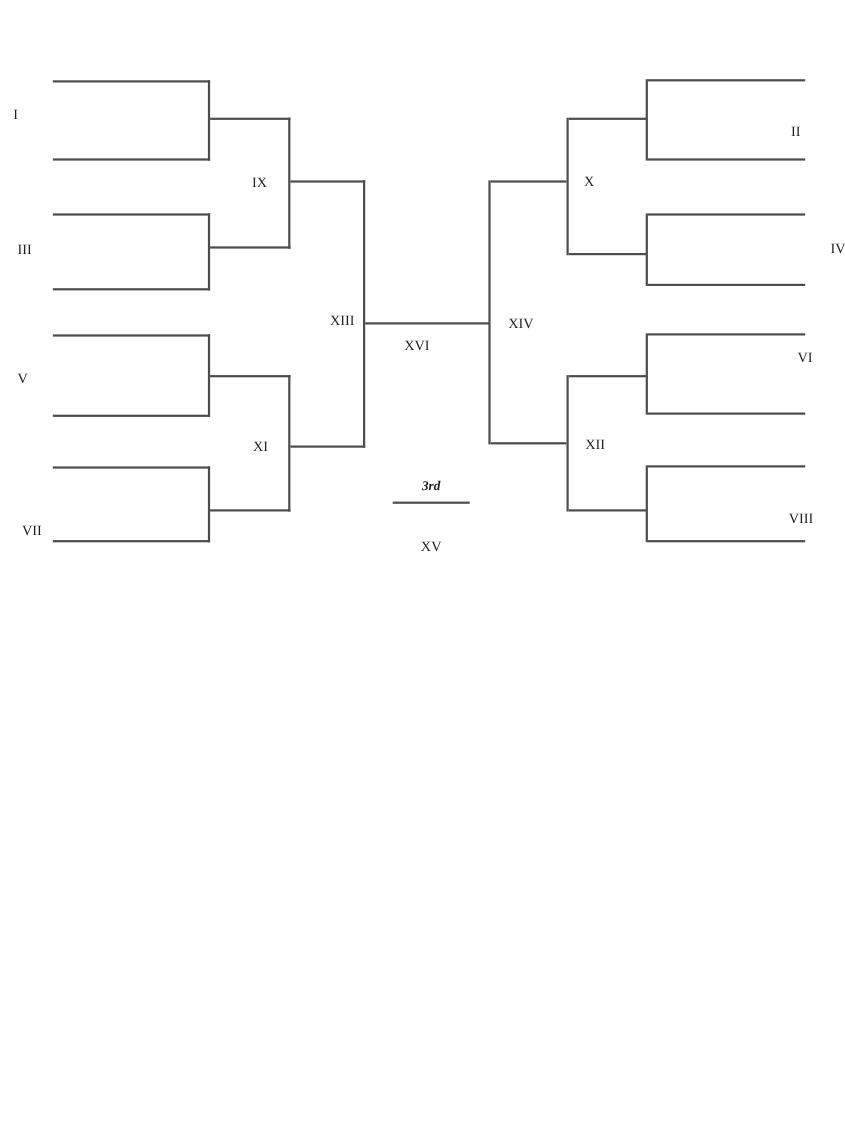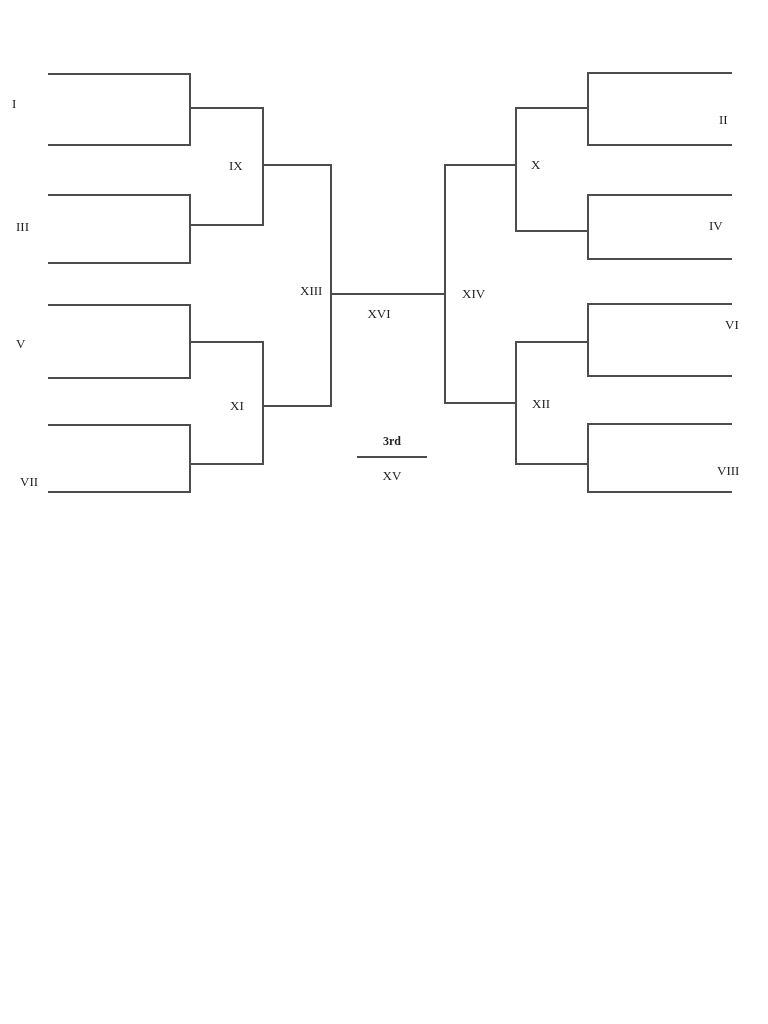--- a/index.html
+++ b/index.html
@@ -18,21 +18,21 @@
   .hl{position:absolute;height:2px;background:var(--line);}
   .vl{position:absolute;width:2px;background:var(--line);}
   .lbl{
     position:absolute;
     font-size:13px;
     line-height:1;
     color:var(--text);
     white-space:nowrap;
   }
   .lbl-center{text-align:center;}
-  .bold{font-weight:bold;font-size:12px;}
+  .bold{font-weight:bold;font-size:12px;font-style:italic;}
 </style>
 </head>
 <body style="background: rgb(255, 255, 255);">
 
 <div class="canvas">
 
   <div class="hl" style="left:48px;top:73px;width:143px"></div>
   <div class="hl" style="left:48px;top:144px;width:143px"></div>
   <div class="vl" style="left:189px;top:73px;height:73px"></div>
   <div class="hl" style="left:191px;top:107px;width:73px"></div>
@@ -99,20 +99,20 @@
   <span class="lbl" style="left:230px;top:399px">XI</span>
 
   <span class="lbl" style="left:300px;top:284px">XIII</span>
   <span class="lbl lbl-center" style="left:332px;top:307px;width:94px">XVI</span>
   <span class="lbl" style="left:462px;top:287px">XIV</span>
 
   <span class="lbl" style="left:531px;top:158px">X</span>
   <span class="lbl" style="left:532px;top:397px">XII</span>
 
   <span class="lbl" style="left:719px;top:113px">II</span>
-  <span class="lbl" style="left:709px;top:219px">IV</span>
+  <span class="lbl" style="left:755px;top:219px">IV</span>
   <span class="lbl" style="left:725px;top:318px">VI</span>
   <span class="lbl" style="left:717px;top:464px">VIII</span>
 
   <span class="lbl lbl-center bold" style="left:357px;top:435px;width:70px">3rd</span>
-  <span class="lbl lbl-center" style="left:357px;top:469px;width:70px">XV</span>
+  <span class="lbl lbl-center" style="left:357px;top:490px;width:70px">XV</span>
 
 </div>
 
 </body></html>

